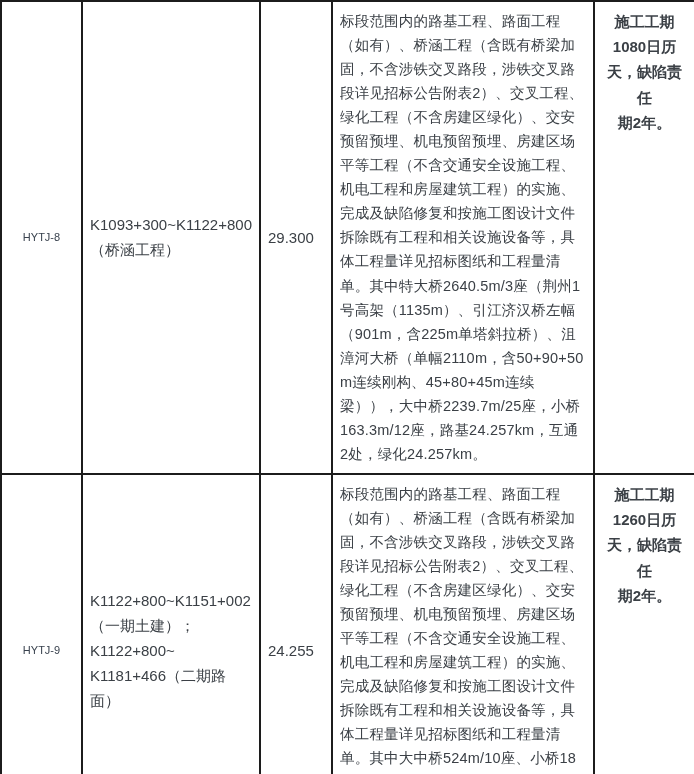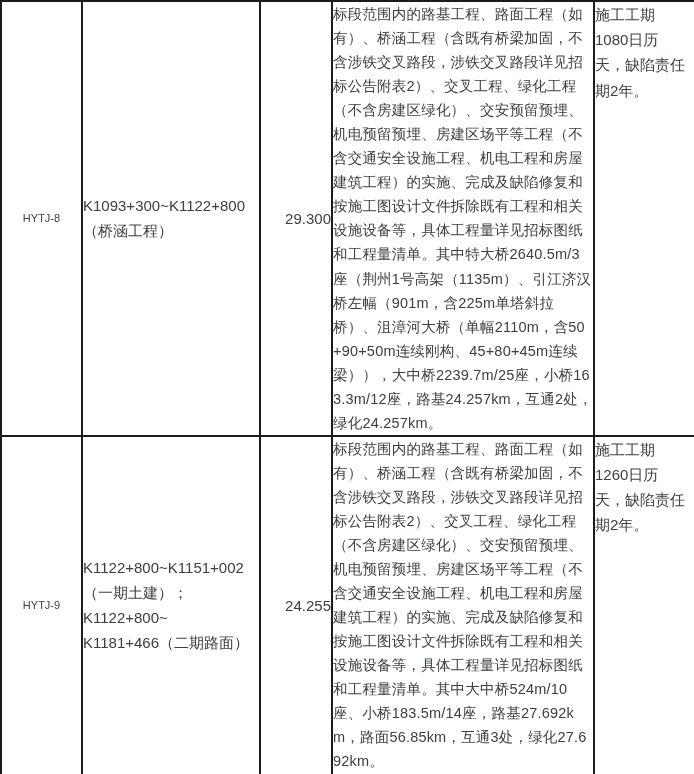--- a/index.html
+++ b/index.html
@@ -13,58 +13,59 @@
   }
   table.tender{
     border-collapse:collapse;
     table-layout:fixed;
     width:694px;
     position:absolute;
     top:0;left:0;
   }
   table.tender td{
     border:2px solid #1c1c1c;
-    padding:0;
+    padding:7px;
     background:#ffffff;
     overflow:hidden;
   }
   td.code-cell{
     text-align:center;
     vertical-align:middle;
     font-size:11px;
     color:#39424e;
   }
   td.range-cell{
     vertical-align:middle;
     font-size:15px;
     line-height:25px;
     padding-left:7px;
     padding-right:2px;
     margin-top:43px;
   }
   td.len-cell{
-    text-align:right;
+    text-align:left;
     vertical-align:middle;
     font-size:15px;
   }
   td.desc-cell{
     vertical-align:top;
     font-size:14.5px;
     line-height:24.05px;
     text-align:left;
     padding:3px 2px 0 5px;
     word-break:break-all;
     letter-spacing:0.2px;
   }
   td.period-cell{
     vertical-align:top;
-    text-align:left;
+    text-align:center;
     font-size:15px;
     line-height:25.2px;
     padding-top:4px;
+    font-weight:bold;
   }
   tr.row-main{height:434px;}
   tr.row-second{height:334px;}
   .watermark{
     position:absolute;
     left:461px;top:731px;
     font-size:21px;
     letter-spacing:1px;
     color:#b9babd;
     opacity:0.82;

